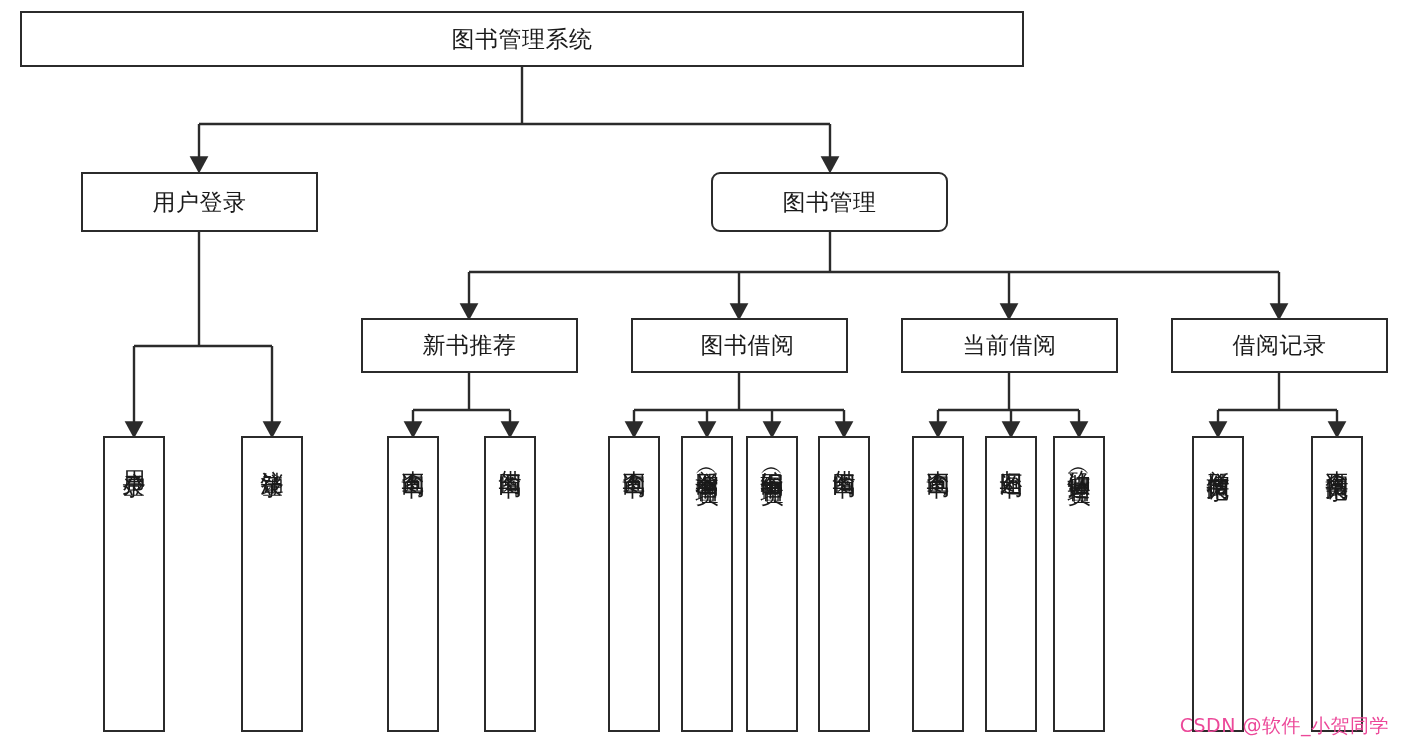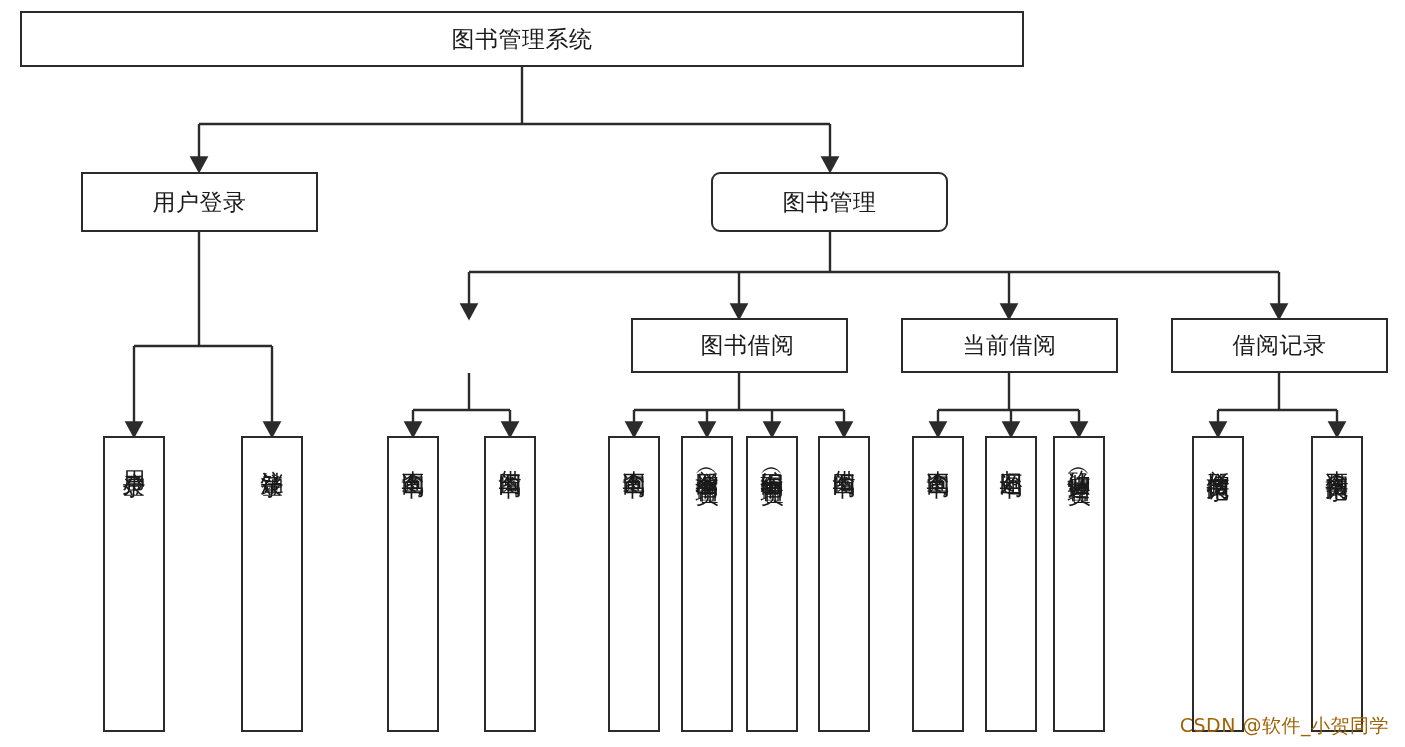--- a/index.html
+++ b/index.html
@@ -58,21 +58,21 @@
     line-height: 1.08;
     letter-spacing: 2px;
     white-space: normal;
     max-height: 270px;
   }
   #watermark {
     position: absolute;
     right: 16px;
     bottom: 8px;
     font-size: 19px;
-    color: #a16207;
+    color: #ec4899;
     letter-spacing: 0.5px;
     z-index: 5;
     white-space: nowrap;
     font-family: "DejaVu Sans", "Liberation Sans", sans-serif;
   }
 </style>
 </head>
 <body>
 
 <div id="canvas">
@@ -131,20 +131,23 @@
     <span class="node-label">图书管理系统</span>
   </div>
 
   <div class="node horiz" style="left: 81px; top: 172px; width: 237px; height: 60px;">
     <span class="node-label">用户登录</span>
   </div>
   <div class="node horiz" style="left: 711px; top: 172px; width: 237px; height: 60px; border-radius: 9px;">
     <span class="node-label">图书管理</span>
   </div>
 
+  <div class="node horiz" style="left: 361px; top: 318px; width: 217px; height: 55px;">
+    <span class="node-label">新书推荐</span>
+  </div>
   <div class="node horiz" style="left: 631px; top: 318px; width: 217px; height: 55px; padding-left: 16px;">
     <span class="node-label">图书借阅</span>
   </div>
   <div class="node horiz" style="left: 901px; top: 318px; width: 217px; height: 55px;">
     <span class="node-label">当前借阅</span>
   </div>
   <div class="node horiz" style="left: 1171px; top: 318px; width: 217px; height: 55px;">
     <span class="node-label">借阅记录</span>
   </div>
 

